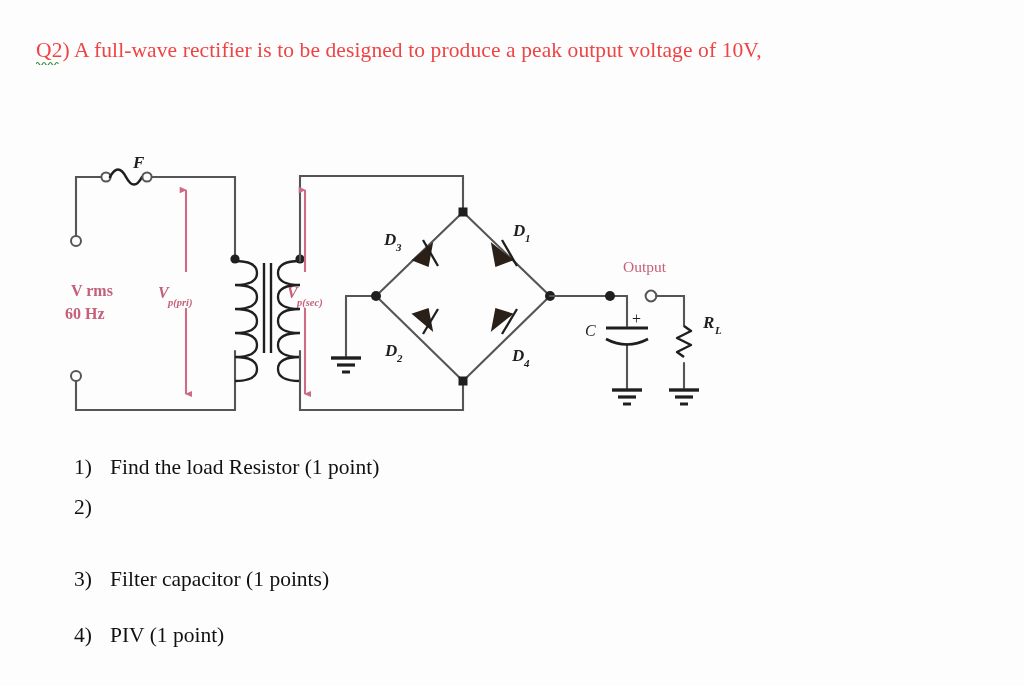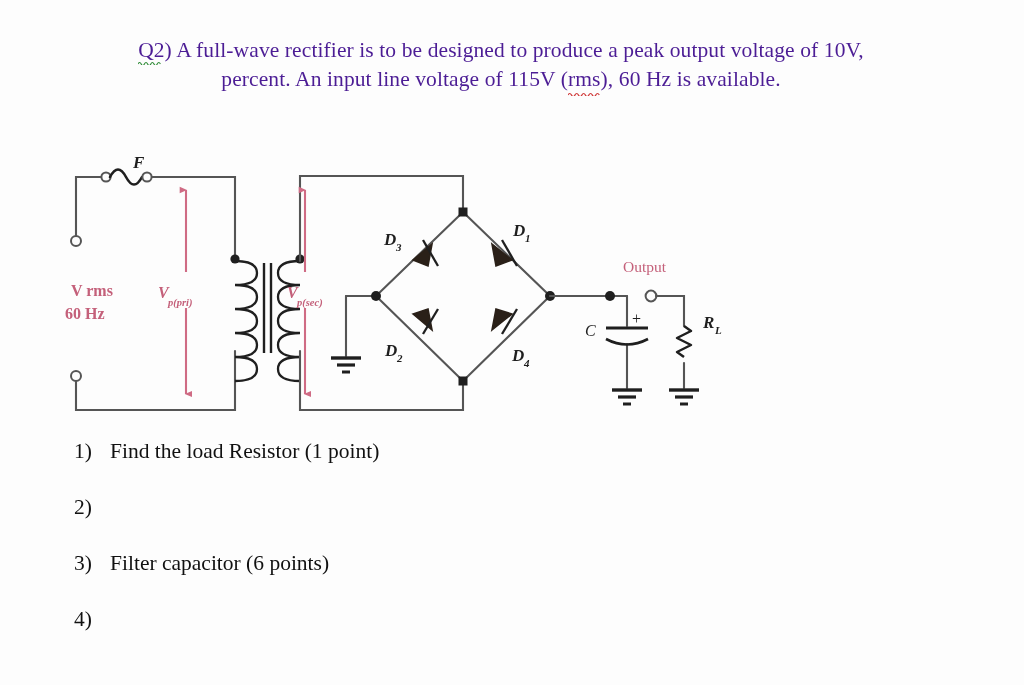--- a/index.html
+++ b/index.html
@@ -26,22 +26,21 @@
     position: absolute;
     left: 36px;
     top: 36px;
     width: 930px;
   }
   .question-line {
     font-size: 21.5px;
     line-height: 29px;
     letter-spacing: 0.1px;
     white-space: nowrap;
-    color: #4c1d95;
-    text-align: center;
+    color: #ef4444;
   }
   .q-label {
     position: relative;
     display: inline;
   }
   .squiggle-green {
     position: absolute;
     left: 0;
     bottom: -3px;
     width: 26px;
@@ -90,38 +89,34 @@
     height: 56px;
     color: #111111;
   }
   .sub-num {
     width: 36px;
     flex: 0 0 36px;
   }
   .sub-text {
     flex: 1 1 auto;
     white-space: nowrap;
+    margin-top: 16px;
   }
 </style>
 </head>
 <body>
 
 <div id="page">
 
   <div class="question-block">
     <div class="question-line">
       <span class="q-label"><span>Q2)</span><svg class="squiggle-green" viewBox="0 0 26 5" preserveAspectRatio="none">
           <path d="M0,4 q1.6,-3 3.2,0 t3.2,0 t3.2,0 t3.2,0 t3.2,0 t3.2,0 t3.2,0" fill="none" stroke="#2e8b35" stroke-width="1.1"></path>
         </svg></span>
       <span>A full-wave rectifier is to be designed to produce a peak output voltage of 10V,</span>
-    </div>
-    <div class="question-line">
-      <span>percent. An input line voltage of 115V (</span><span class="rms-wrap"><span>rms</span><svg class="squiggle-red" viewBox="0 0 30 5" preserveAspectRatio="none">
-        <path d="M0,4 q1.6,-3 3.2,0 t3.2,0 t3.2,0 t3.2,0 t3.2,0 t3.2,0 t3.2,0 t3.2,0 t3.2,0" fill="none" stroke="#d03b3b" stroke-width="1.2"></path>
-      </svg></span><span>), 60 Hz is available.</span>
     </div>
   </div>
 
   <div id="circuit-figure">
     <svg id="circuit-svg" viewBox="0 0 720 285">
       <defs>
         <marker id="arrUp" markerWidth="8" markerHeight="8" refX="4" refY="1.2" orient="auto" markerUnits="userSpaceOnUse">
           <path d="M4,0 L7.2,7.5 L0.8,7.5 Z" fill="#cf6b84"></path>
         </marker>
         <marker id="arrDn" markerWidth="8" markerHeight="8" refX="4" refY="6.3" orient="auto" markerUnits="userSpaceOnUse">
@@ -298,20 +293,21 @@
   <div class="sub-list">
     <div class="sub-item">
       <span class="sub-num">1)</span>
       <span class="sub-text">Find the load Resistor (1 point)</span>
     </div>
     <div class="sub-item">
       <span class="sub-num">2)</span>
     </div>
     <div class="sub-item">
       <span class="sub-num">3)</span>
-      <span class="sub-text">Filter capacitor (6 points)</span>
+      <span class="sub-text">Filter capacitor (1 points)</span>
     </div>
     <div class="sub-item">
       <span class="sub-num">4)</span>
+      <span class="sub-text">PIV (1 point)</span>
     </div>
   </div>
 
 </div>
 
 </body></html>

